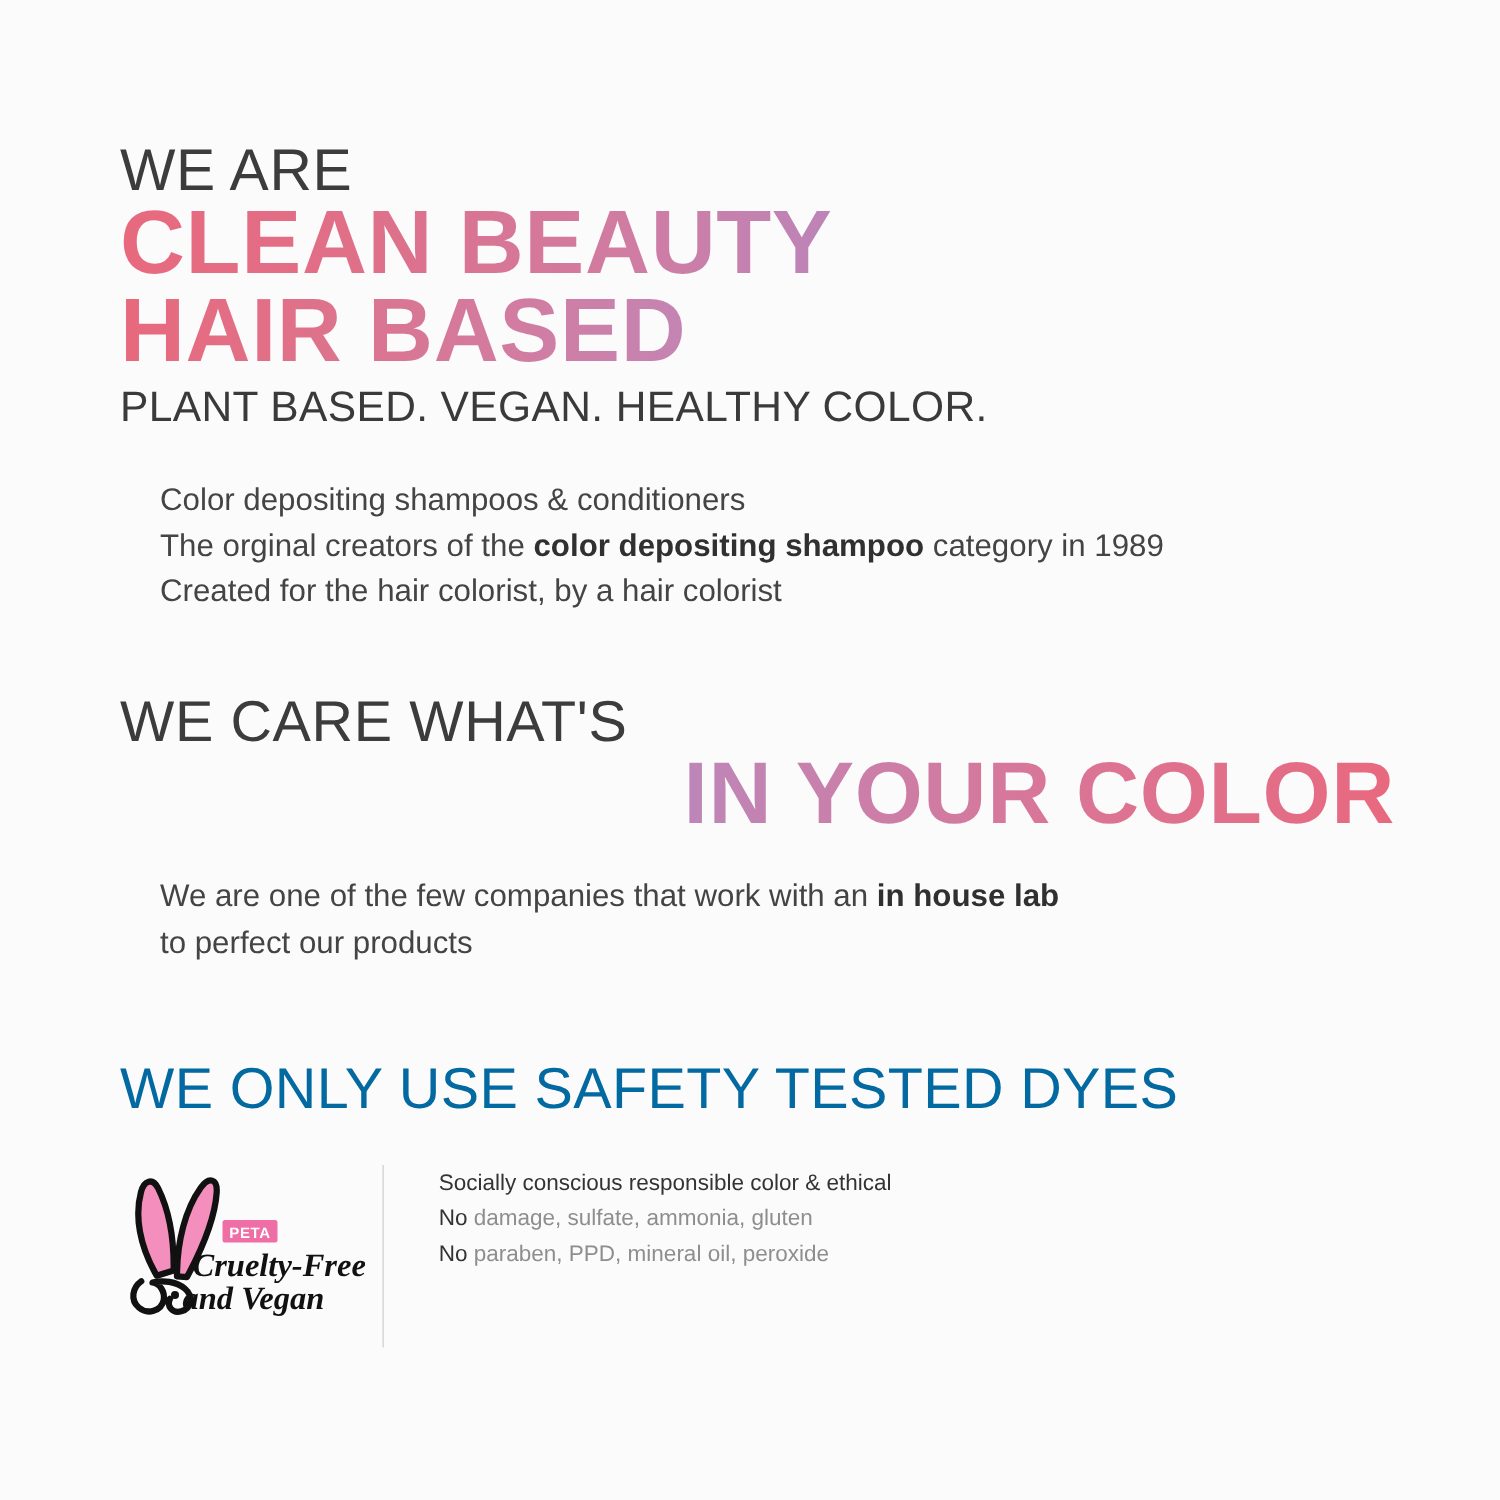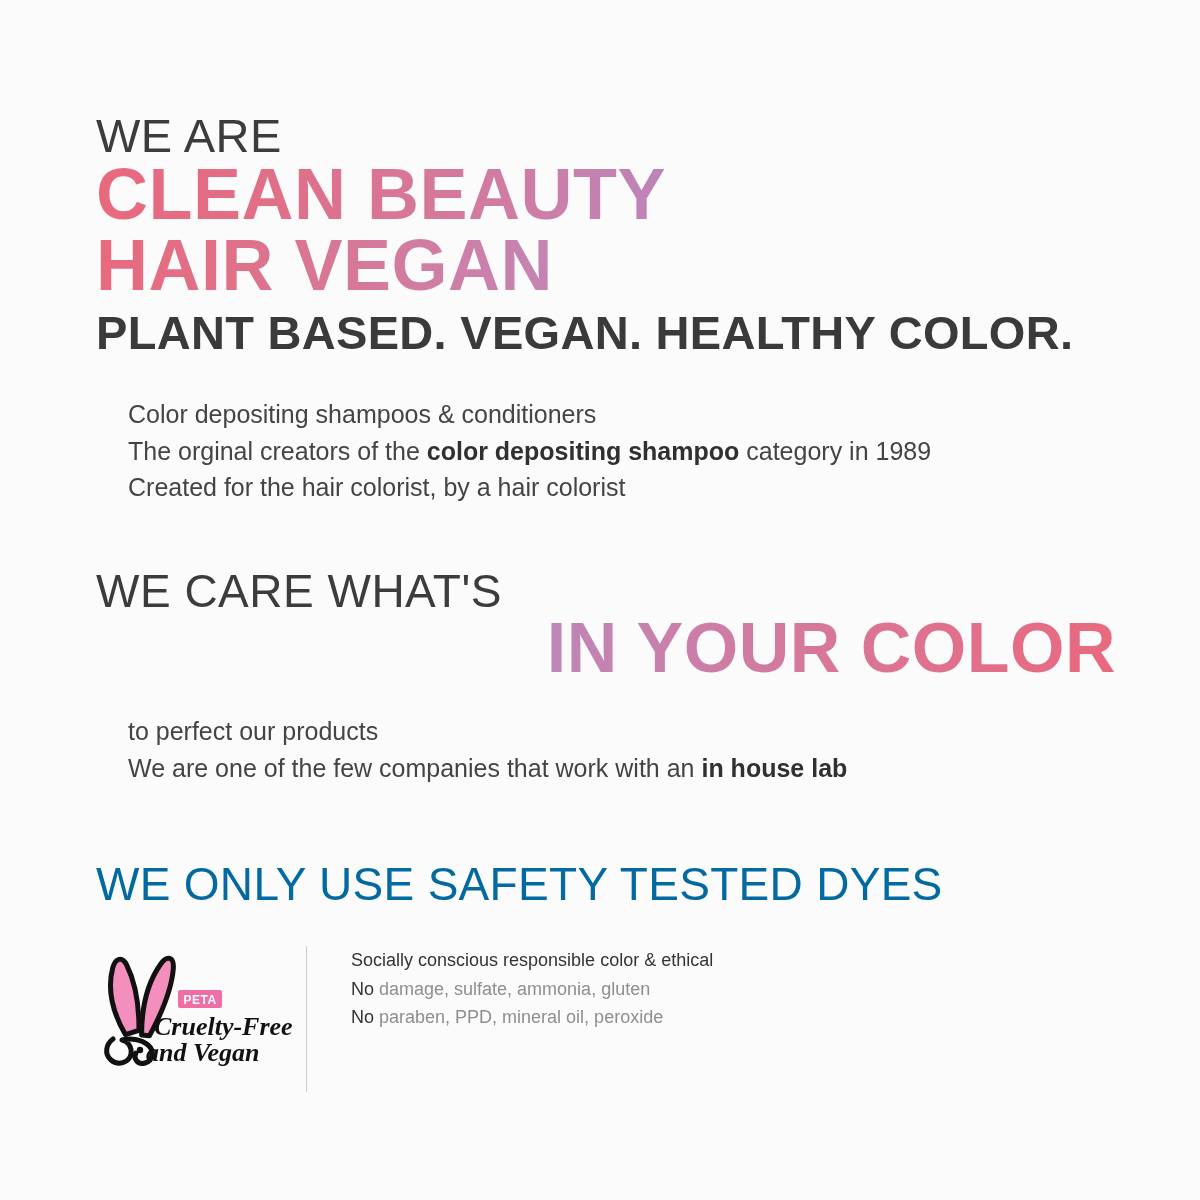--- a/index.html
+++ b/index.html
@@ -73,22 +73,22 @@
     background-image: linear-gradient(90deg,
         #9b96dd 0%,
         #a194d9 13%,
         #b18cc6 32%,
         #c781ad 54%,
         #dd7392 78%,
         #e8697e 100%);
   }
 
   .tagline {
-    font-size: 47px;
-    font-weight: 700;
+    font-size: 34px;
+    font-weight: 400;
     letter-spacing: 0.3px;
     color: #3a3a3a;
     line-height: 1.08;
     white-space: nowrap;
     margin-top: 6px;
   }
 
   
   .para {
     margin-top: 38px;
@@ -163,39 +163,39 @@
 <body>
 
 <div id="poster">
   <div class="content">
 
     <section>
       <div class="eyebrow">WE ARE</div>
 
       <div class="mega grad-pink-purple">CLEAN BEAUTY</div>
 
-      <div class="mega grad-pink-purple-2">HAIR VEGAN</div>
+      <div class="mega grad-pink-purple-2">HAIR BASED</div>
 
       <div class="tagline">PLANT BASED. VEGAN. HEALTHY COLOR.</div>
 
       <div class="para">
         <span class="line">Color depositing shampoos &amp; conditioners</span>
         <span class="line"><span>The orginal creators of the </span><b>color depositing shampoo</b><span> category in 1989</span></span>
         <span class="line">Created for the hair colorist, by a hair colorist</span>
       </div>
     </section>
 
     <section class="sec2">
       <div class="eyebrow">WE CARE WHAT'S</div>
 
       <div class="mega grad-purple-pink">IN YOUR COLOR</div>
 
       <div class="para">
+        <span class="line"><span>We are one of the few companies that work with an </span><b>in house lab</b></span>
         <span class="line">to perfect our products</span>
-        <span class="line"><span>We are one of the few companies that work with an </span><b>in house lab</b></span>
       </div>
     </section>
 
     <section class="sec3">
       <div class="sec3-title">WE ONLY USE SAFETY TESTED DYES</div>
 
       <div class="claims-row">
 
         <div class="badge">
           <svg viewBox="0 0 196 128" xmlns="http://www.w3.org/2000/svg">

